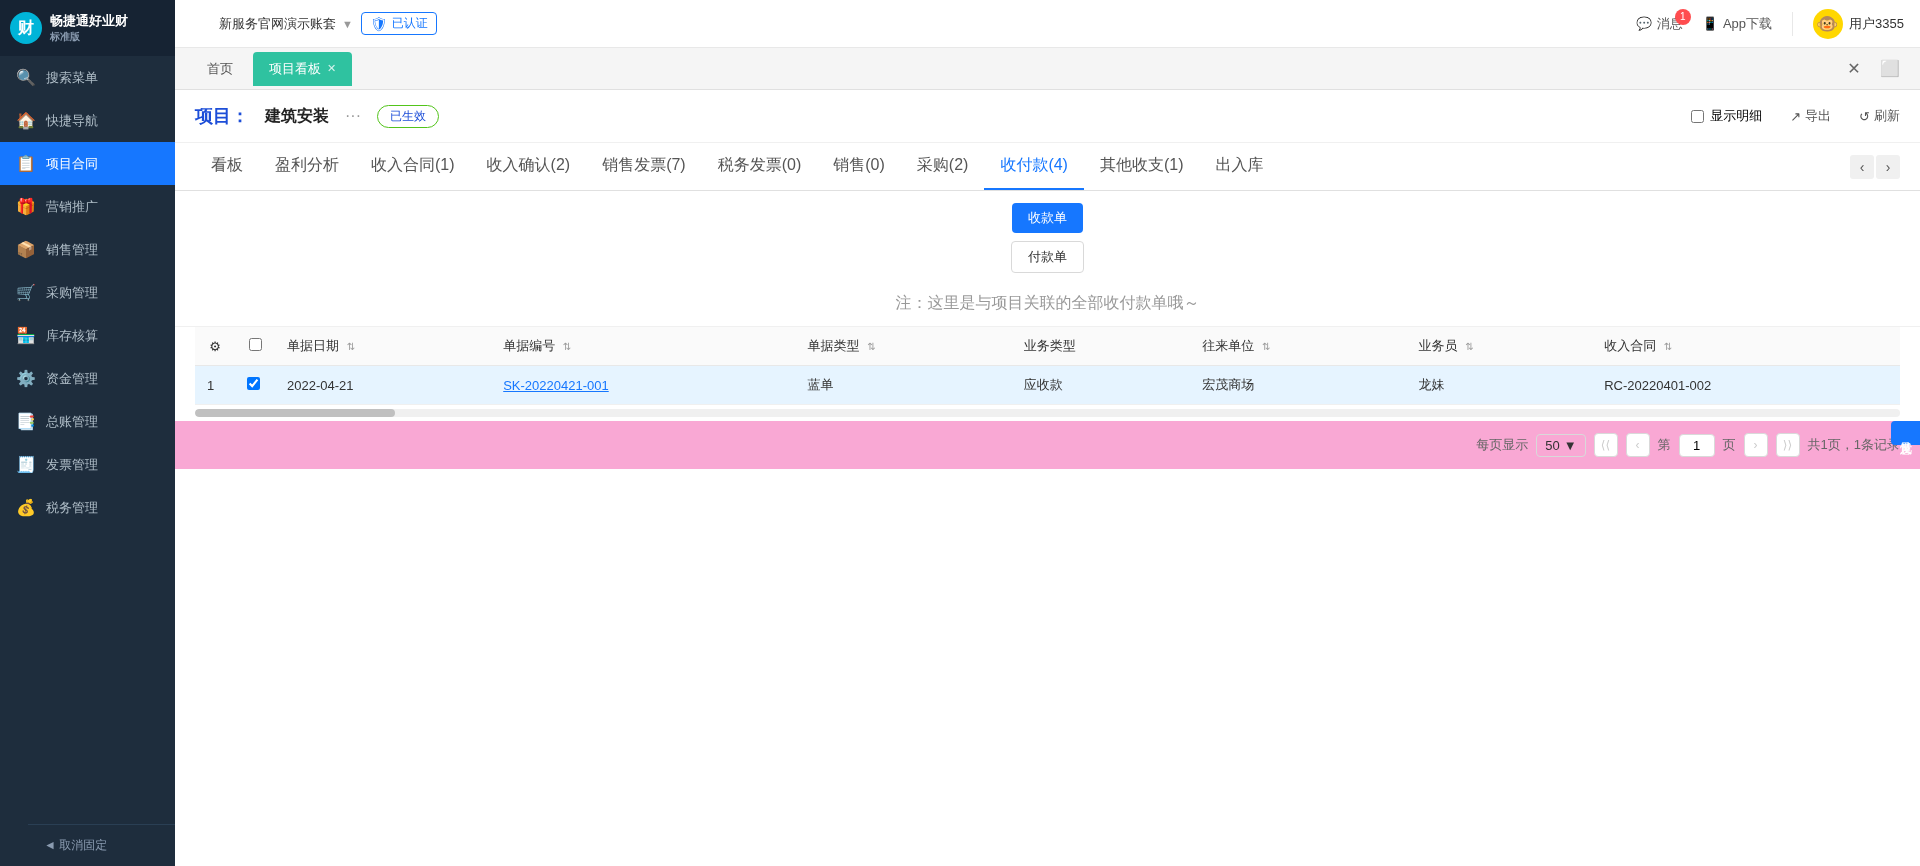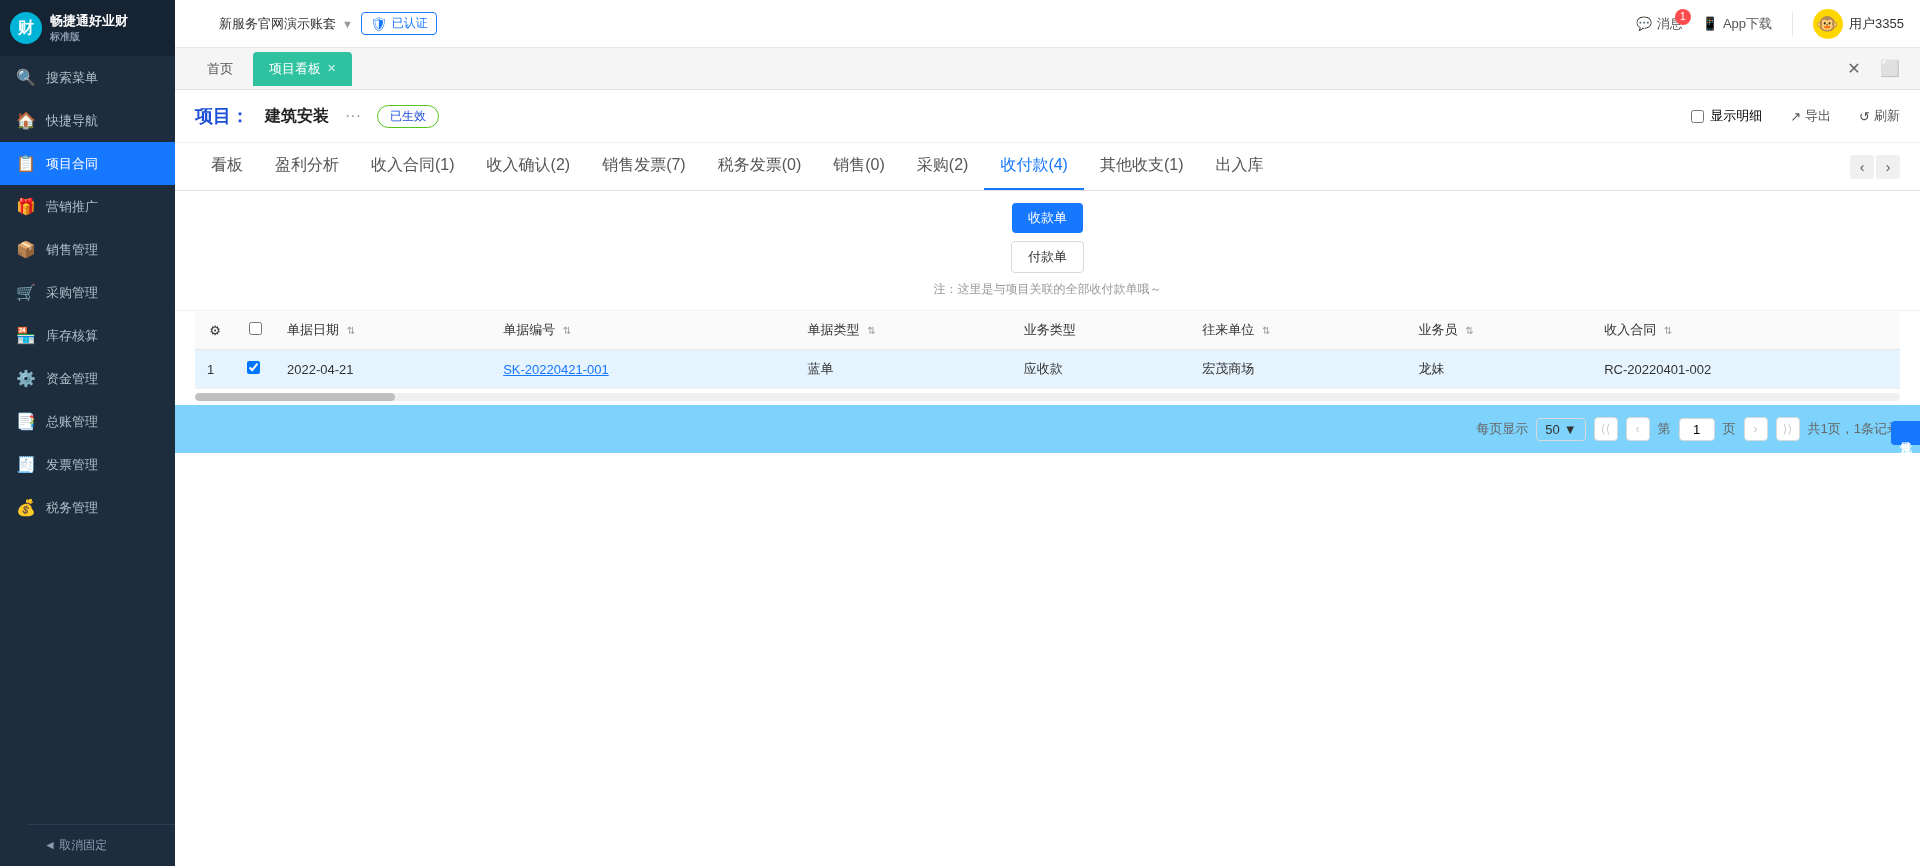--- a/index.html
+++ b/index.html
@@ -319,21 +319,22 @@
       background: #fff;
       color: #333;
       border: 1px solid #d9d9d9;
       border-radius: 4px;
       padding: 6px 16px;
       cursor: pointer;
       font-size: 13px;
     }
     .filter-note {
       color: #999;
-      font-size: 12px;
+      font-size: 16px;
+      margin-top: 12px;
     }
 
     
     .table-container {
       padding: 0 20px;
       overflow-x: auto;
     }
     table {
       width: 100%;
       border-collapse: collapse;
@@ -409,21 +410,21 @@
       border-radius: 4px;
     }
 
     
     .pagination {
       display: flex;
       align-items: center;
       justify-content: flex-end;
       gap: 8px;
       padding: 12px 20px;
-      background: #7dd3fc;
+      background: #f9a8d4;
       font-size: 13px;
       color: #333;
     }
     .pagination-label { color: #666; }
     .pagination-select {
       border: 1px solid #d9d9d9;
       border-radius: 4px;
       padding: 3px 8px;
       font-size: 13px;
       cursor: pointer;

